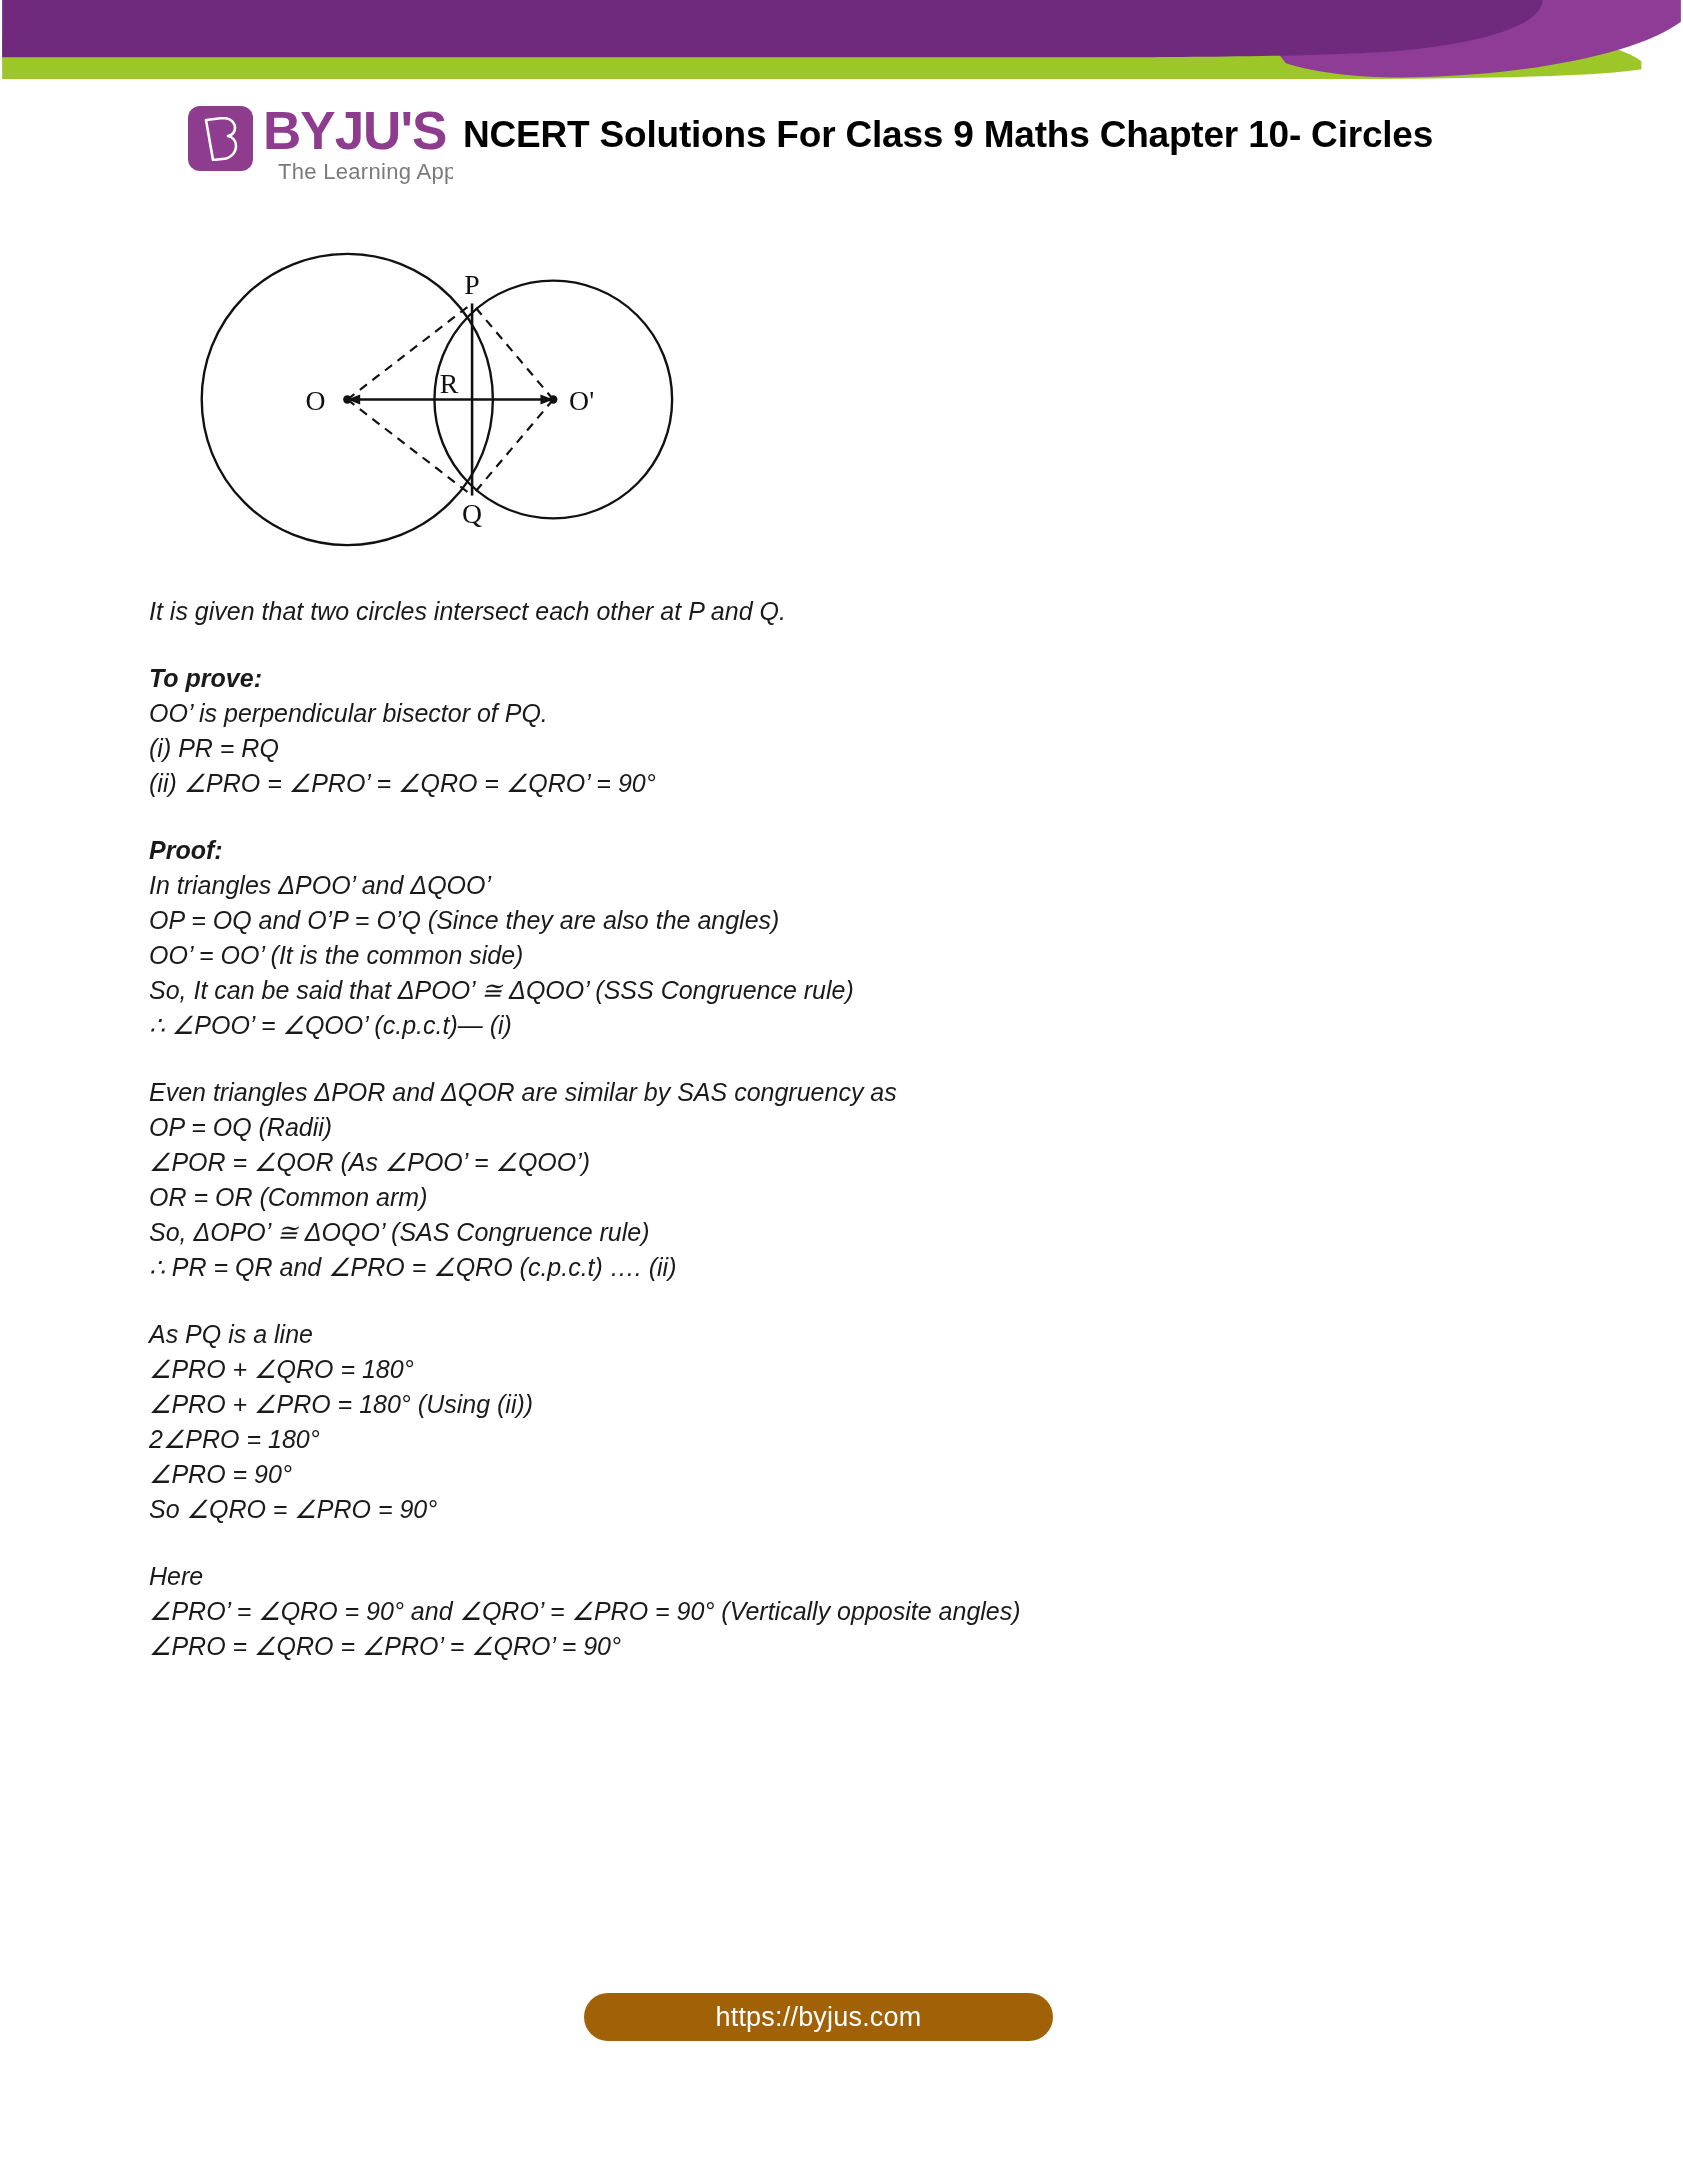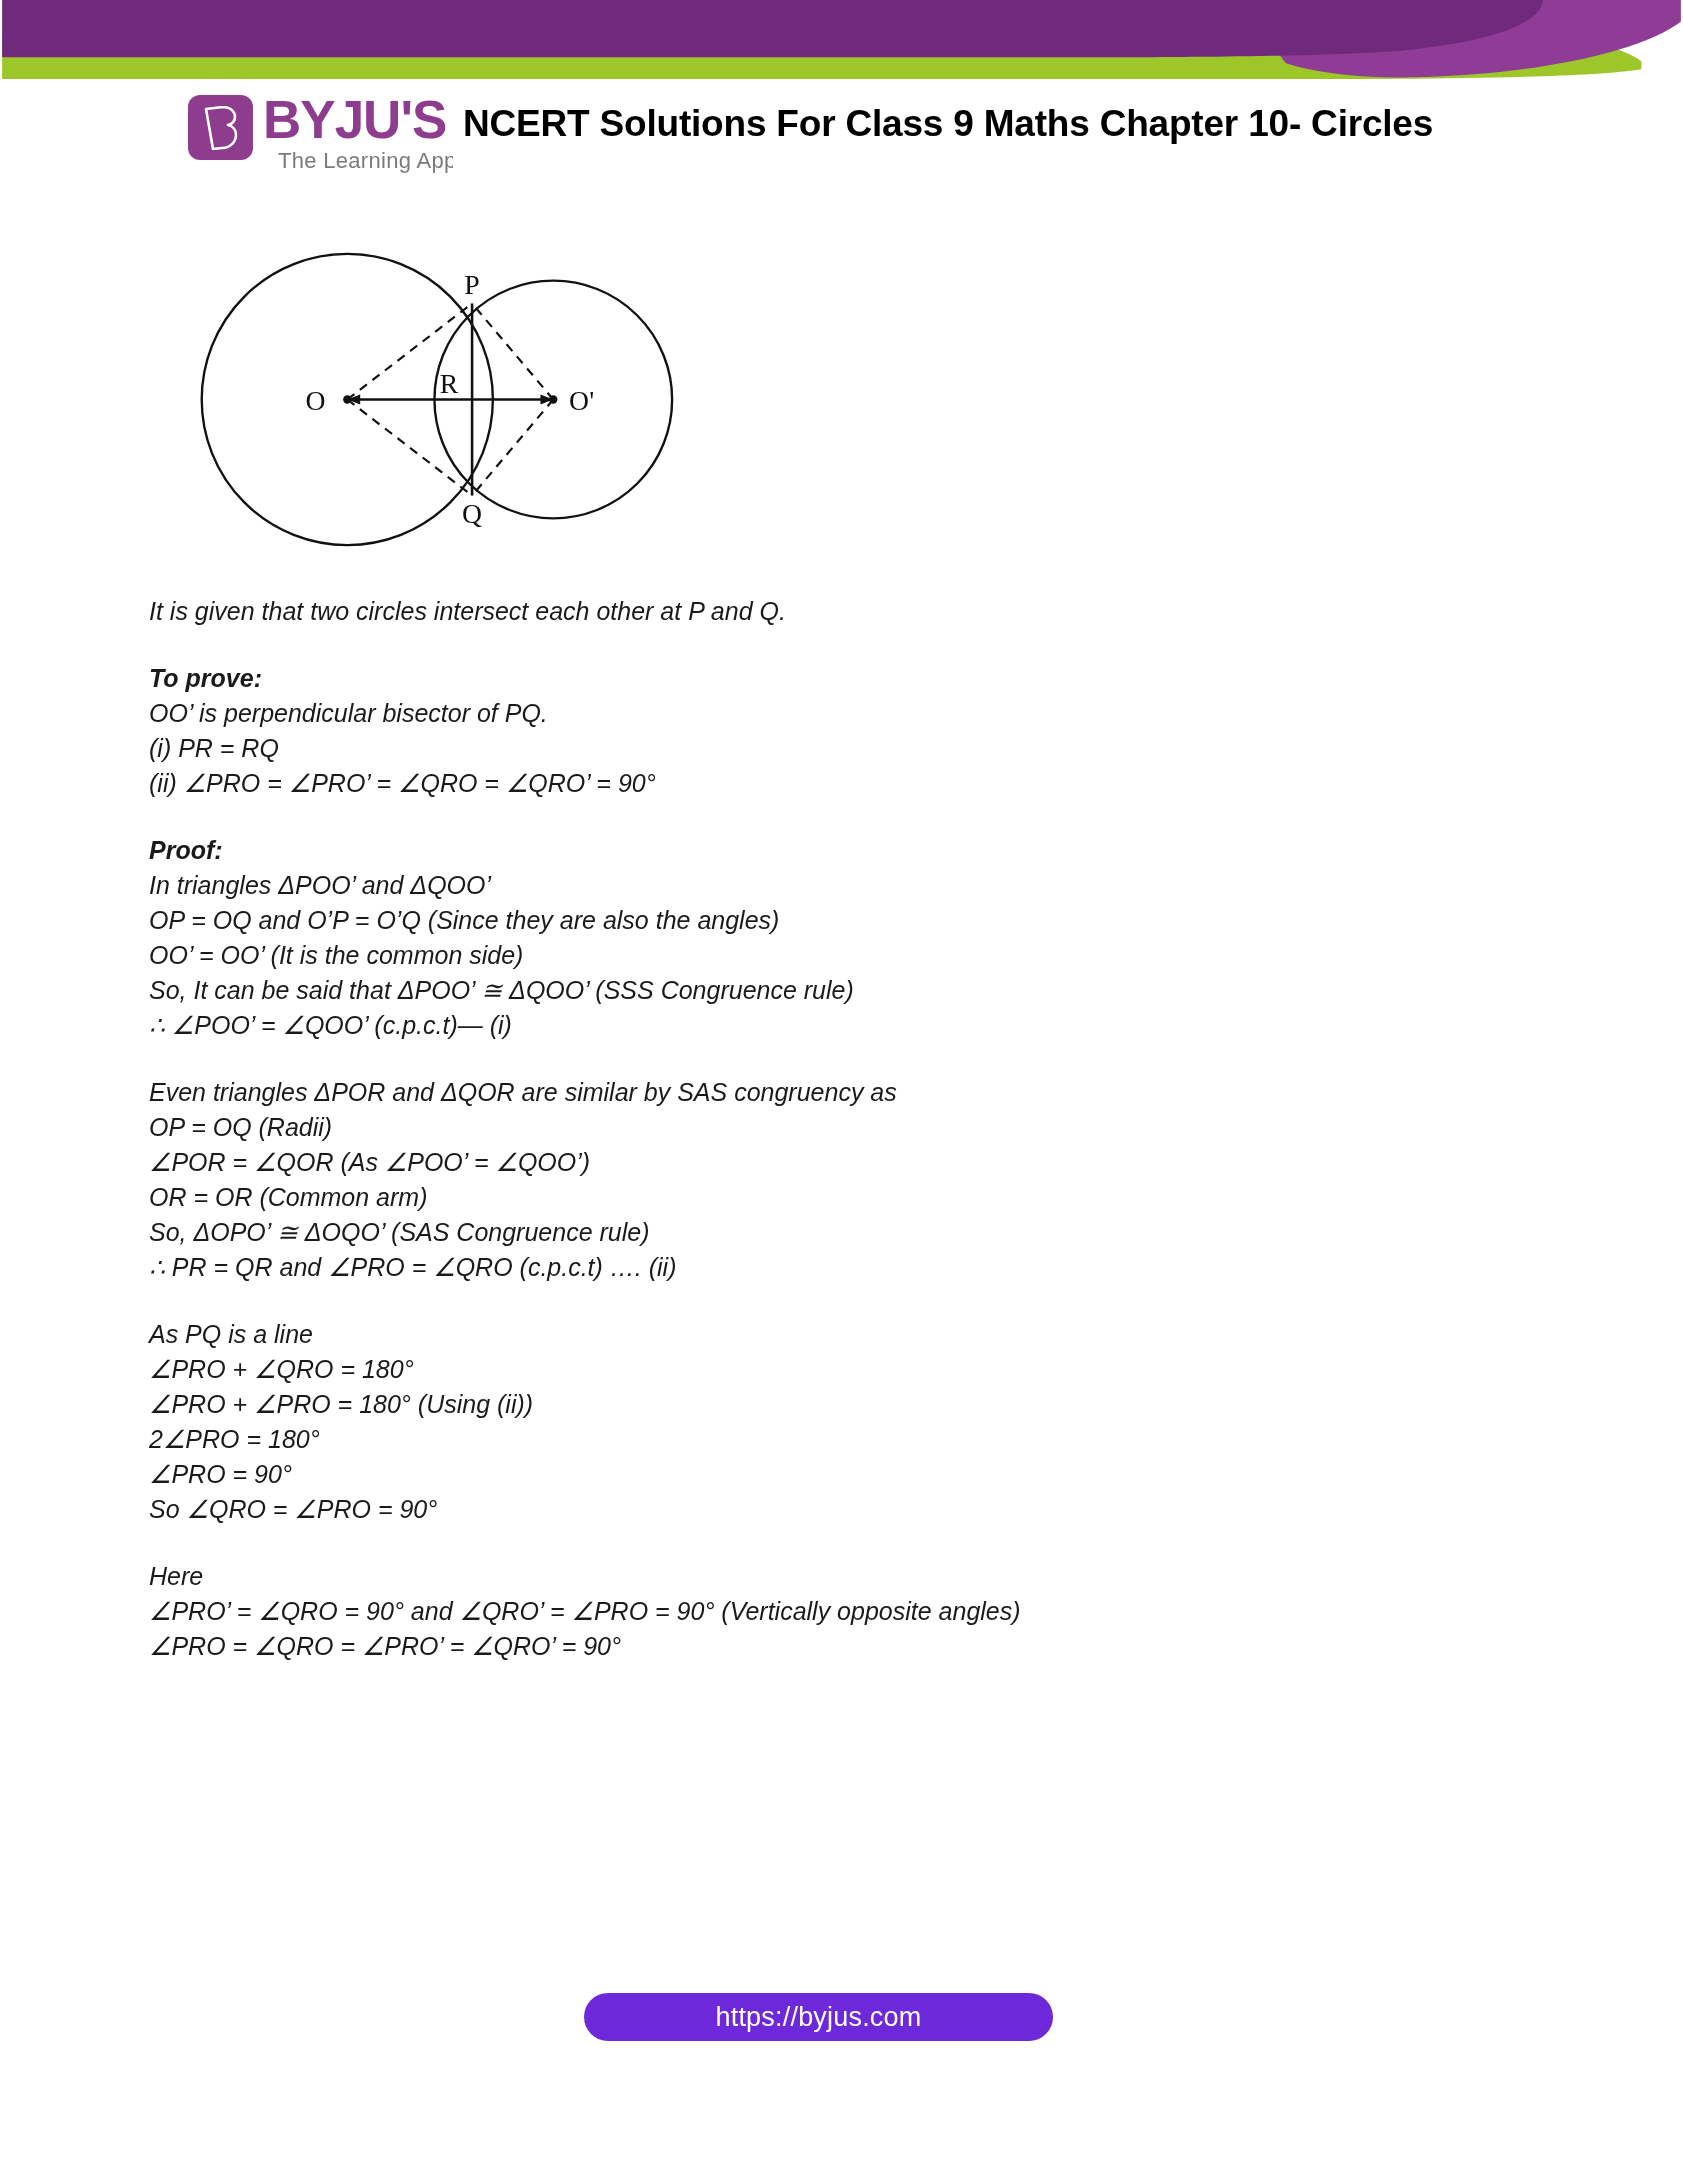--- a/index.html
+++ b/index.html
@@ -23,21 +23,21 @@
     top: 0; left: 0;
     width: 1683px;
     height: 79px;
     overflow: hidden;
   }
   .top-banner svg { display: block; }
 
   
   .header {
     position: absolute;
-    top: 77px;
+    top: 88px;
     left: 188px;
     width: 1386px;
     height: 109px;
     padding-left: 16px;
   }
   .logo-clip {
     position: absolute;
     left: 0;
     top: 12px;
     width: 265px;        
@@ -124,21 +124,21 @@
   .line { white-space: pre-wrap; }
   .line.bold { font-weight: 700; }
 
   
   .footer-btn {
     position: absolute;
     left: 584px;
     top: 1993px;
     width: 469px;
     height: 48px;
-    background: #6d28d9;
+    background: #a16207;
     border: none;
     border-radius: 24px;
     color: #ffffff;
     font-family: "Liberation Sans", sans-serif;
     font-size: 27px;
     line-height: 48px;
     text-align: center;
     padding: 0;
     cursor: pointer;
     letter-spacing: 0.2px;

